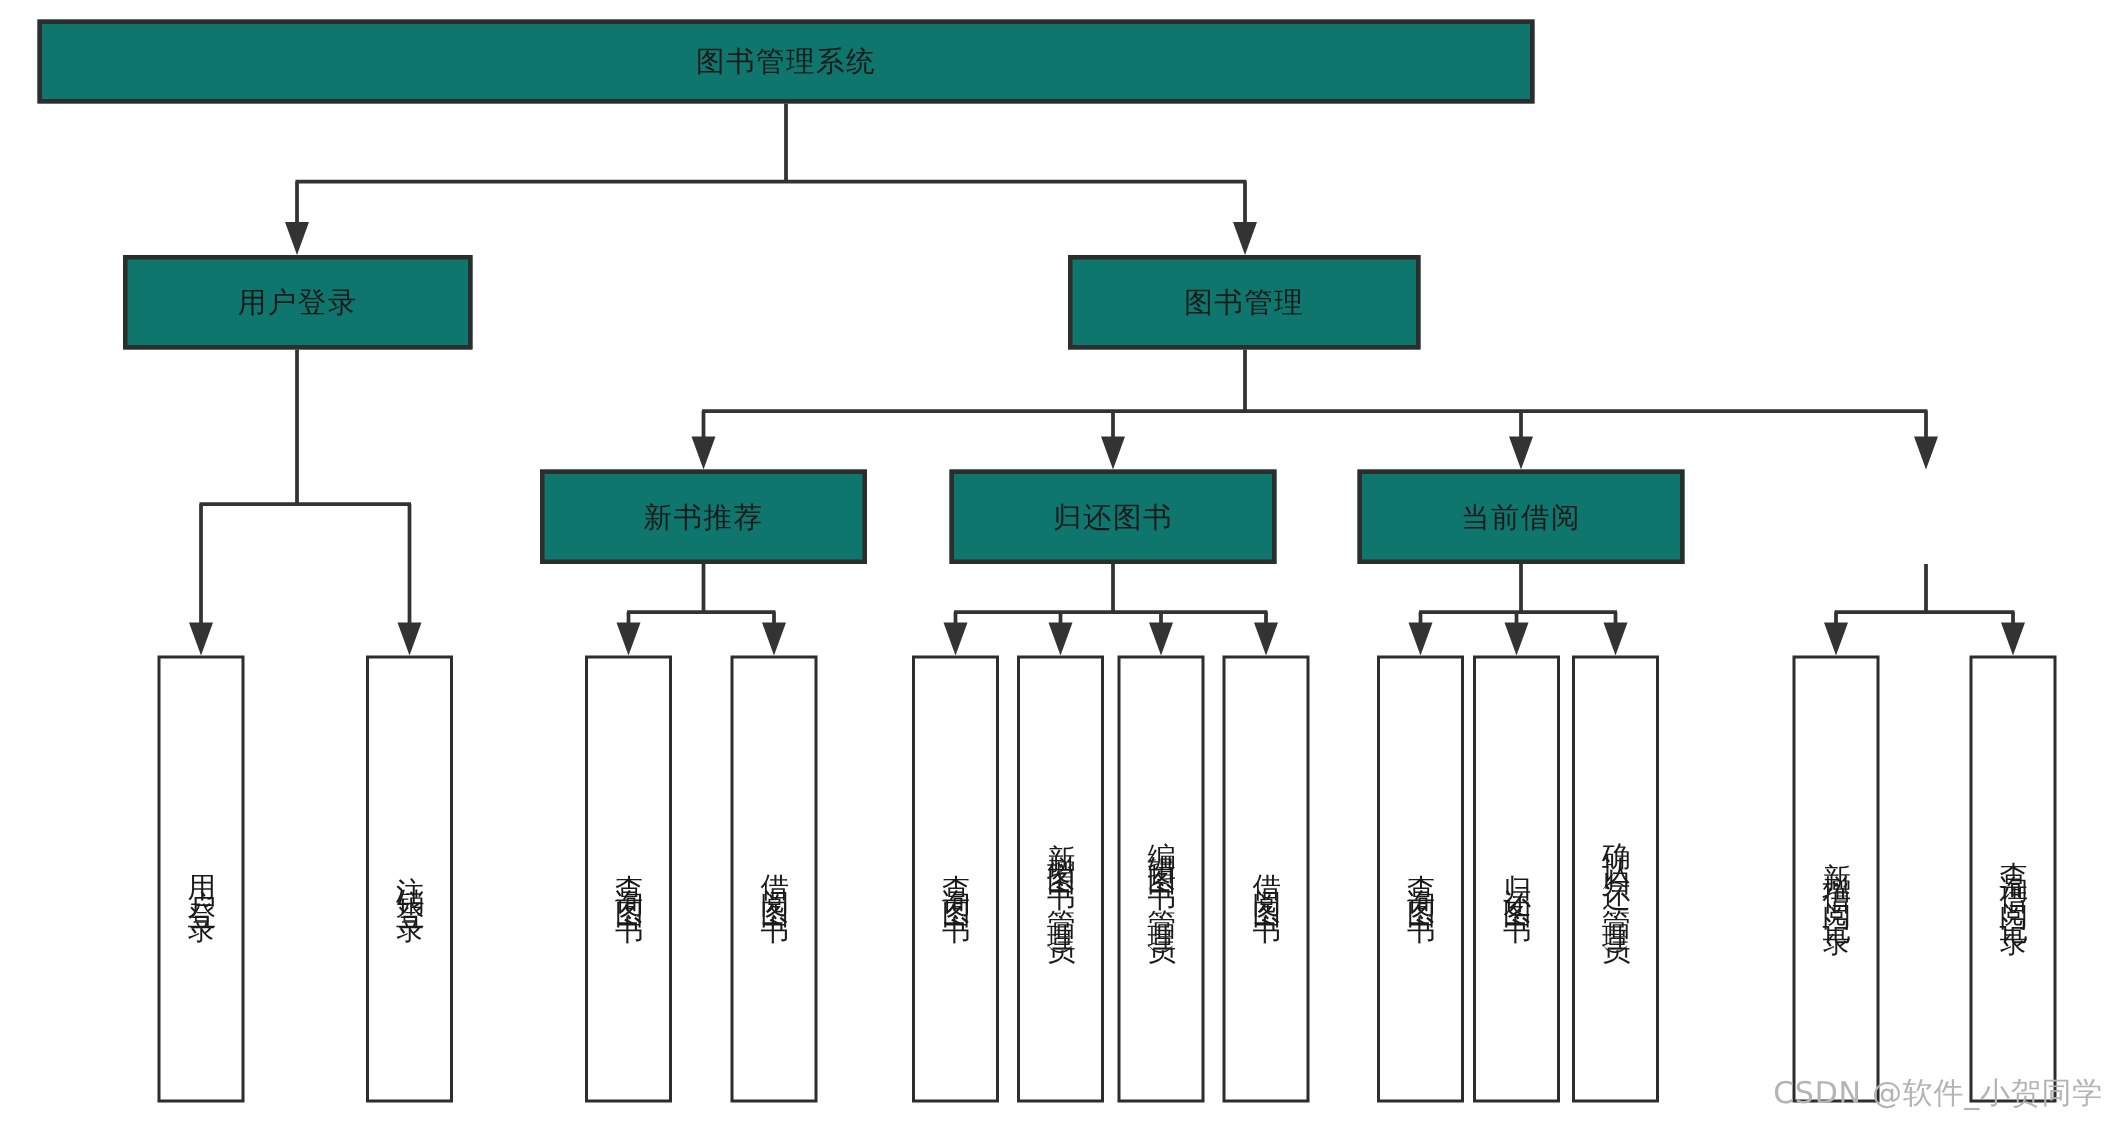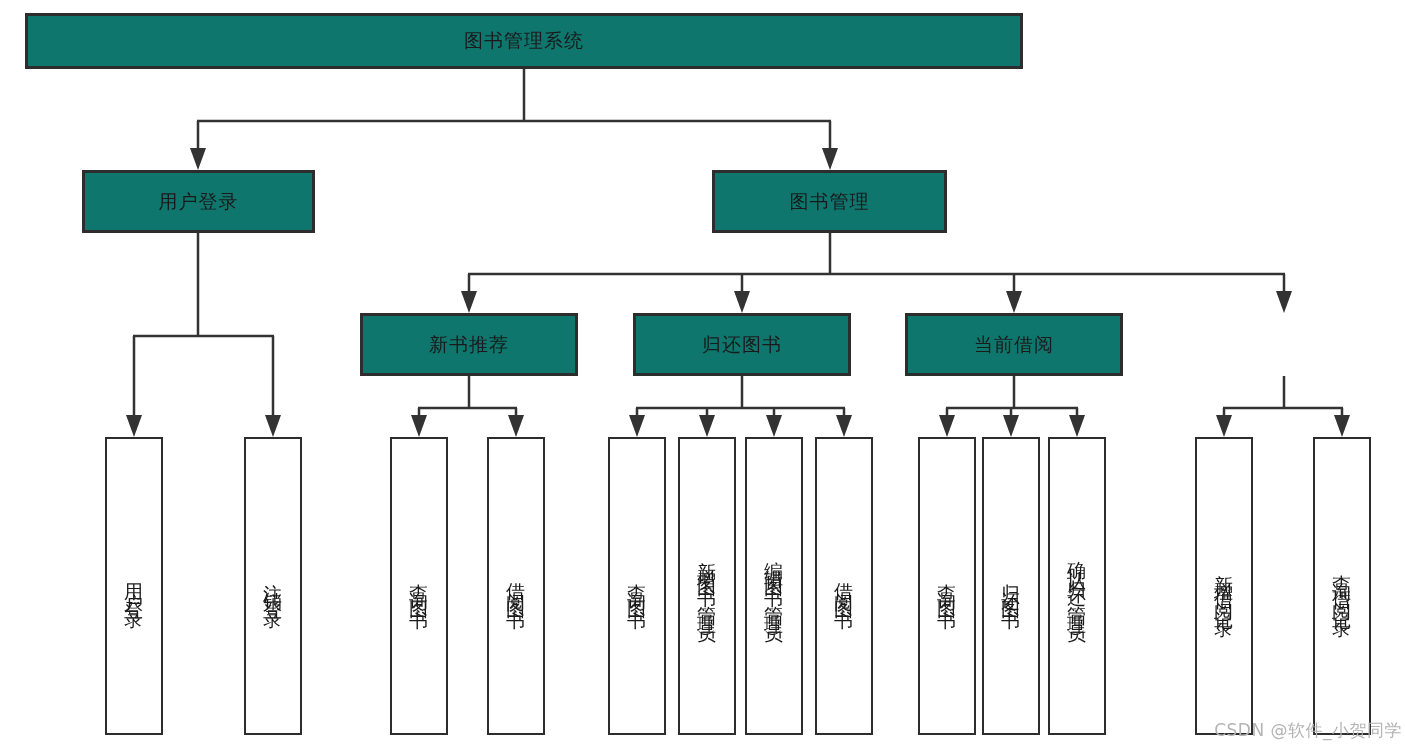--- a/index.html
+++ b/index.html
@@ -25,21 +25,21 @@
     background:#ffffff;border:2.5px solid #2d2d2d;
     display:flex;align-items:center;justify-content:center;
   }
   .vbox span{
     writing-mode:vertical-rl;text-orientation:mixed;
     font-size:19px;letter-spacing:9px;line-height:1;
     color:#1a1a1a;white-space:nowrap;
   }
   #watermark{
     position:absolute;right:3px;bottom:5px;z-index:3;
-    font-size:17px;color:#b4b4b4;letter-spacing:0.5px;white-space:nowrap;
+    font-size:20px;color:#b4b4b4;letter-spacing:0.5px;white-space:nowrap;
   }
 </style>
 </head>
 <body>
 
 <div id="stage">
 
   <svg id="wires" width="1405" height="747" viewBox="0 0 1405 747">
     <g stroke="#333333" stroke-width="2.5" fill="none">
       <path d="M524 69 V121 M197 121 H831 M198 121 V150 M830 121 V150"></path>

